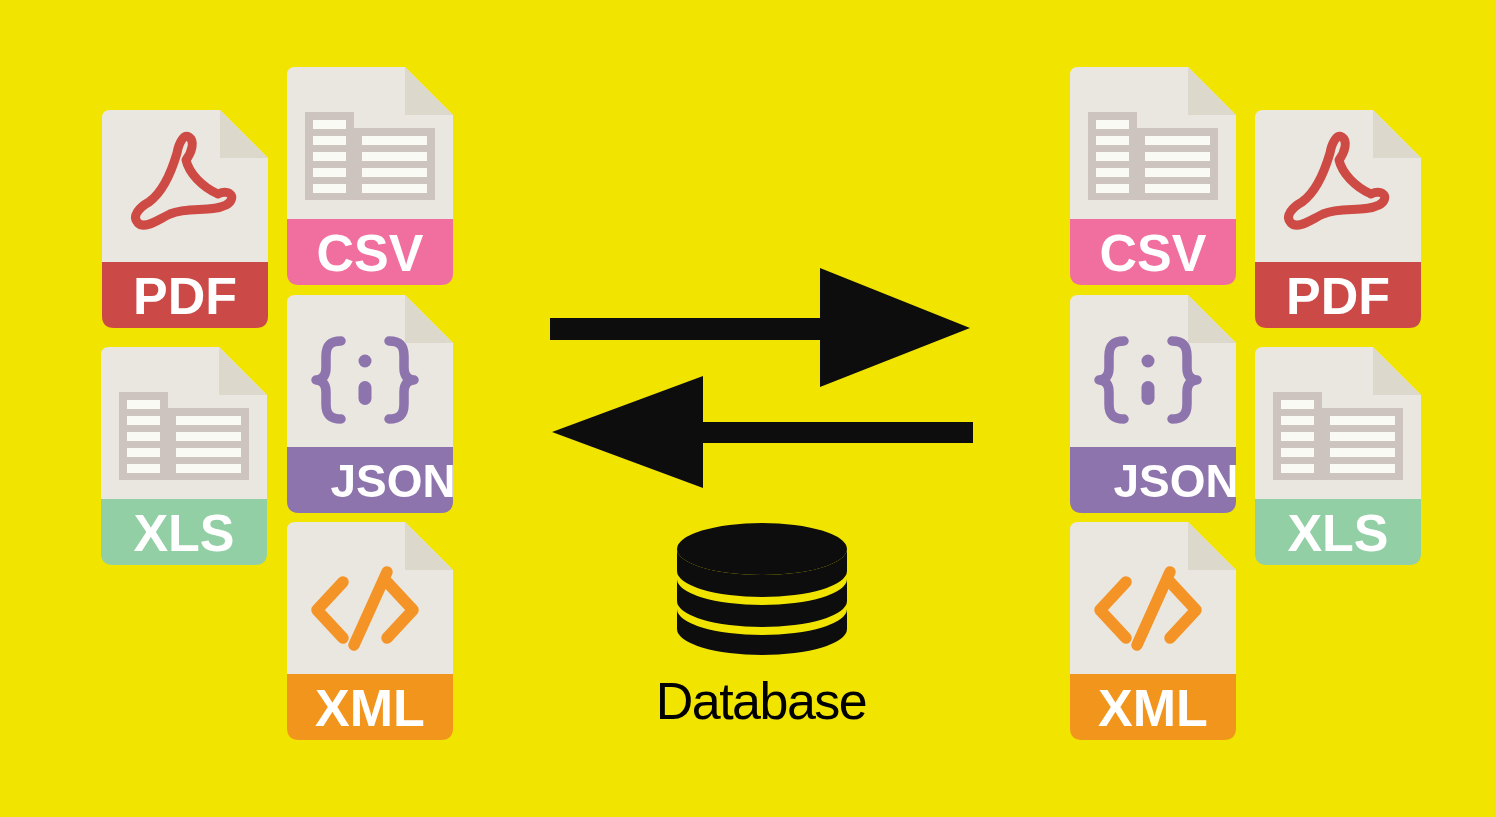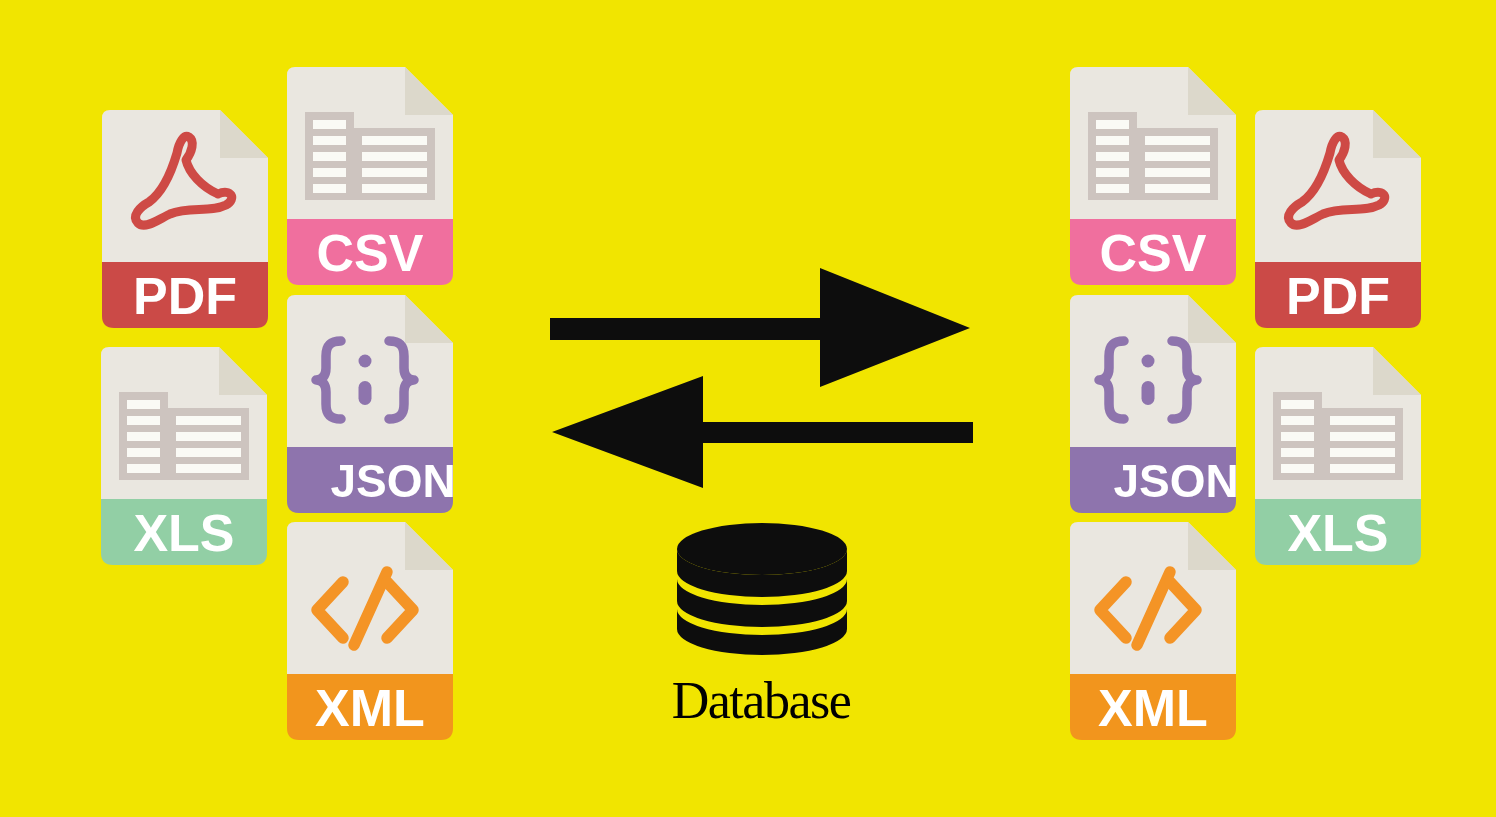--- a/index.html
+++ b/index.html
@@ -17,21 +17,21 @@
     color:#ffffff;font-weight:700;font-size:52px;line-height:1;
     letter-spacing:0px;padding-top:2px;box-sizing:border-box;
     user-select:none;
   }
   .fi-json .banner-label{font-size:46px;padding-left:46px;}
   .center-arrows{position:absolute;left:545px;top:260px;width:440px;height:240px;}
   .db-icon{position:absolute;left:677px;top:523px;width:170px;height:132px;}
   .db-label{
     position:absolute;left:599px;top:672px;width:324px;height:60px;
     text-align:center;font-size:52px;font-weight:400;line-height:58px;
-    letter-spacing:-1.5px;user-select:none;font-family:Liberation Serif, serif;
+    letter-spacing:-1.5px;user-select:none;
   }
   svg{overflow:visible;}
 </style>
 </head>
 <body style="background: rgb(241, 229, 0);">
 
 <div class="stage">
 
   <svg width="0" height="0" style="position:absolute" aria-hidden="true">
     <defs>

